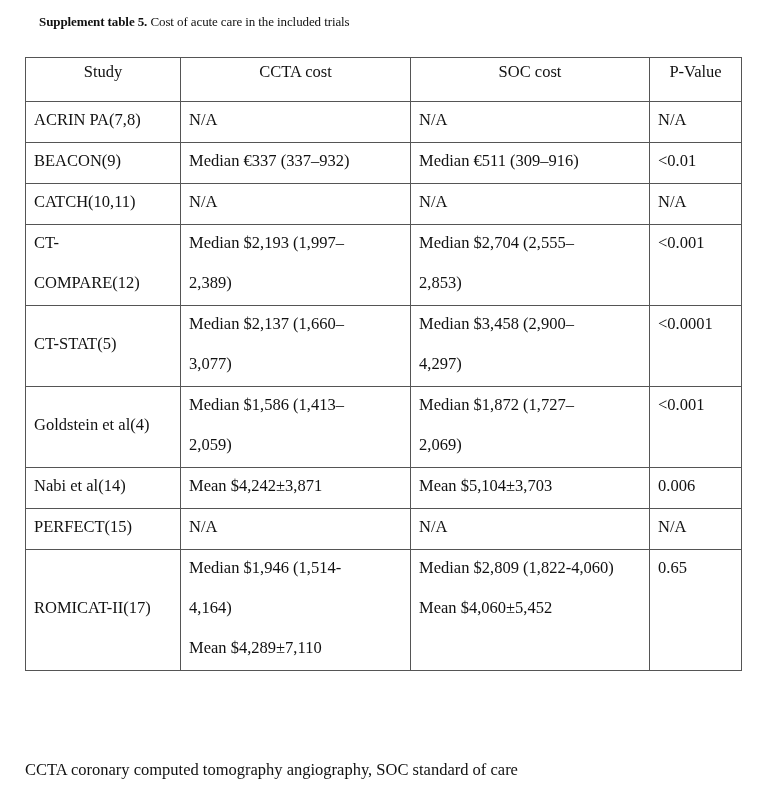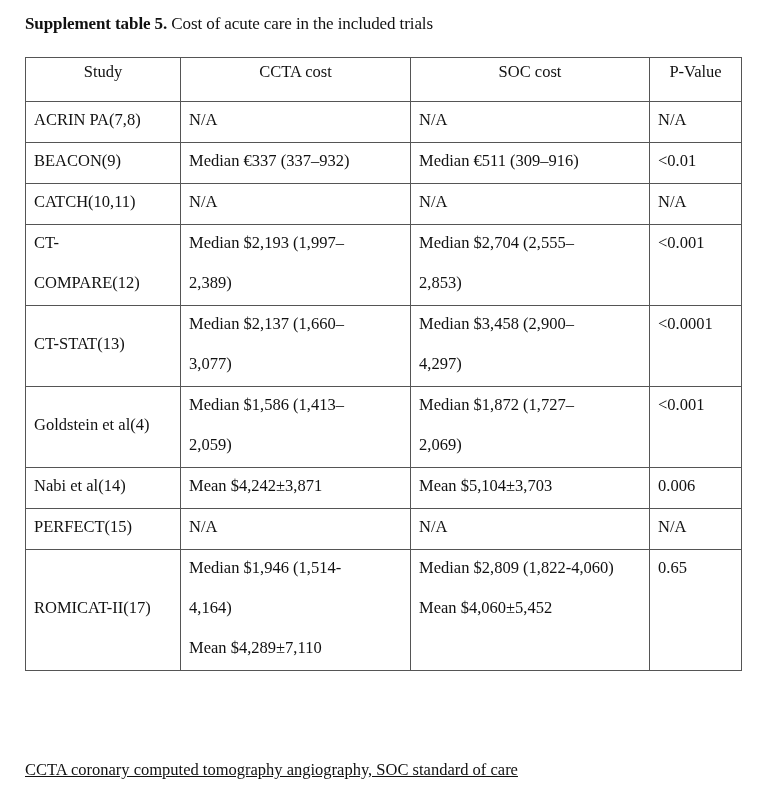--- a/index.html
+++ b/index.html
@@ -1,27 +1,27 @@
 <!DOCTYPE html>
 <html><head>
   <meta charset="utf-8">
   <style>
     html, body { margin:0; padding:0; background:#ffffff; }
     body { width:765px; height:800px; position:relative; overflow:hidden;
            font-family:"Liberation Serif", "DejaVu Serif", serif; color:#111; }
-    .caption { position:absolute; left:25px; top:14px; font-size:17px; letter-spacing:-0.1px; }
+    .caption { position:absolute; left:39px; top:14px; font-size:13px; letter-spacing:-0.1px; }
     .caption b { font-weight:bold; }
     table { position:absolute; left:25px; top:57px; border-collapse:collapse; table-layout:fixed; }
     td, th { border:1.5px solid #555; vertical-align:top; font-size:16.5px; line-height:44px;
              padding:0 0 0 8px; font-weight:normal; }
     th { font-weight:normal; text-align:center; line-height:28px; padding:0; height:43px; }
     td.mid { vertical-align:middle; }
     td .l { display:block; line-height:44px; }
     td.first .l { margin-top:-4px; }
-    .footnote { position:absolute; left:25px; top:760px; font-size:16.5px;text-decoration:underline; }
+    .footnote { position:absolute; left:25px; top:760px; font-size:16.5px; }
   </style>
 </head>
 <body>
 
 <div class="caption"><b>Supplement  table 5.</b><span> Cost of acute care in the included trials</span></div>
 
 <table>
   <colgroup>
       <col style="width:155px">
       <col style="width:230px">
@@ -91,21 +91,21 @@
         <td class="first">
           <span class="l">Median $2,704 (2,555–</span>
           <span class="l">2,853)</span>
         </td>
         <td class="first">
           <span class="l">&lt;0.001</span>
         </td>
       </tr>
       <tr>
         <td class="first mid">
-          <span class="l">CT-STAT(13)</span>
+          <span class="l">CT-STAT(5)</span>
         </td>
         <td class="first">
           <span class="l">Median $2,137 (1,660–</span>
           <span class="l">3,077)</span>
         </td>
         <td class="first">
           <span class="l">Median $3,458 (2,900–</span>
           <span class="l">4,297)</span>
         </td>
         <td class="first">

